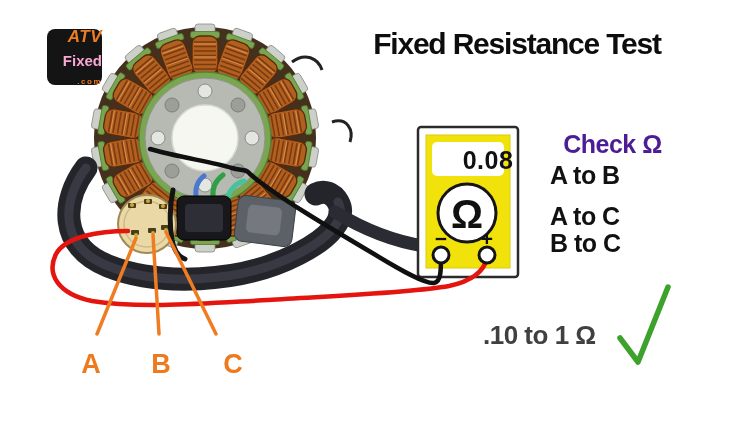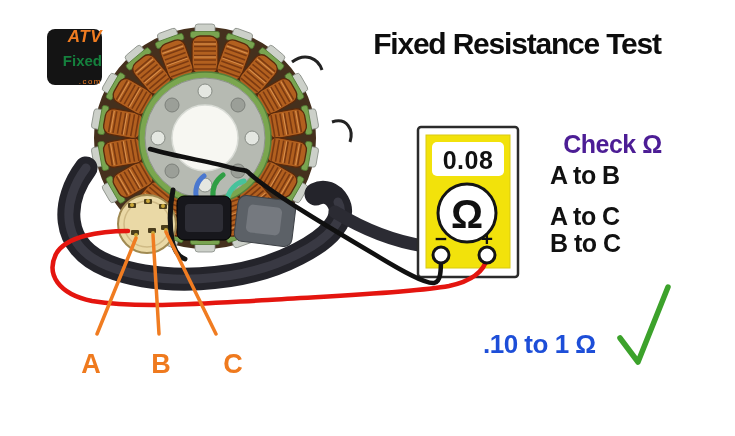--- a/index.html
+++ b/index.html
@@ -8,38 +8,38 @@
     background:#ffffff;font-family:"Liberation Sans",sans-serif;
   }
   .abs{position:absolute;}
   svg{position:absolute;left:0;top:0;}
   
   .logo{
     left:47px;top:29px;width:55px;height:56px;background:#141414;border-radius:8px;
     display:flex;flex-direction:column;align-items:flex-end;justify-content:center;gap:8px;
   }
   .logo .l1{color:#f07c21;font-weight:bold;font-style:italic;font-size:17px;line-height:17px;letter-spacing:.5px;}
-  .logo .l2{color:#15803d;font-weight:bold;font-size:15px;line-height:16px;}
-  .logo .l3{color:#f07c21;font-weight:normal;font-size:8px;line-height:9px;letter-spacing:1.5px;}
+  .logo .l2{color:#f9a8d4;font-weight:bold;font-size:15px;line-height:16px;}
+  .logo .l3{color:#f07c21;font-weight:bold;font-size:8px;line-height:9px;letter-spacing:1.5px;}
   
   .title{
     left:352px;top:27px;width:330px;text-align:center;color:#0d0d0d;
     font-size:30px;font-weight:bold;letter-spacing:-1.2px;white-space:nowrap;
   }
   
   .check-heading{left:550px;top:130px;width:125px;text-align:center;color:#4c1d95;font-size:25px;font-weight:bold;letter-spacing:-.5px;}
   .pair{left:550px;width:125px;text-align:left;color:#111111;font-size:25px;font-weight:bold;letter-spacing:-.5px;}
   .pair.p0{top:161px;} .pair.p1{top:202px;} .pair.p2{top:229px;}
   
-  .range{left:483px;top:329px;width:135px;color:#1d4ed8;font-size:26px;font-weight:bold;letter-spacing:-.5px;white-space:nowrap;}
+  .range{left:483px;top:320px;width:135px;color:#404040;font-size:26px;font-weight:bold;letter-spacing:-.5px;white-space:nowrap;}
   
   .pin{width:32px;text-align:center;color:#ef7a1e;font-size:27px;font-weight:bold;top:349px;}
   .pin.pa{left:75px;} .pin.pb{left:145px;} .pin.pc{left:217px;}
   
-  .mm-display{left:432px;top:146px;width:72px;text-align:center;color:#111;font-size:25px;font-weight:bold;letter-spacing:.5px;}
+  .mm-display{left:432px;top:146px;width:72px;text-align:center;color:#111;font-size:25px;font-weight:bold;letter-spacing:.5px;padding-left:20px;}
   .mm-omega{left:437px;top:193px;width:60px;height:42px;text-align:center;color:#111;font-size:40px;font-weight:bold;line-height:42px;}
   .mm-minus{left:432px;top:230px;width:18px;text-align:center;color:#111;font-size:21px;font-weight:bold;line-height:18px;}
   .mm-plus{left:478px;top:230px;width:18px;text-align:center;color:#111;font-size:21px;font-weight:bold;line-height:18px;}
 </style>
 </head>
 <body>
 
 <svg width="735" height="436" viewBox="0 0 735 436">
   <defs>
     <g id="coil">

